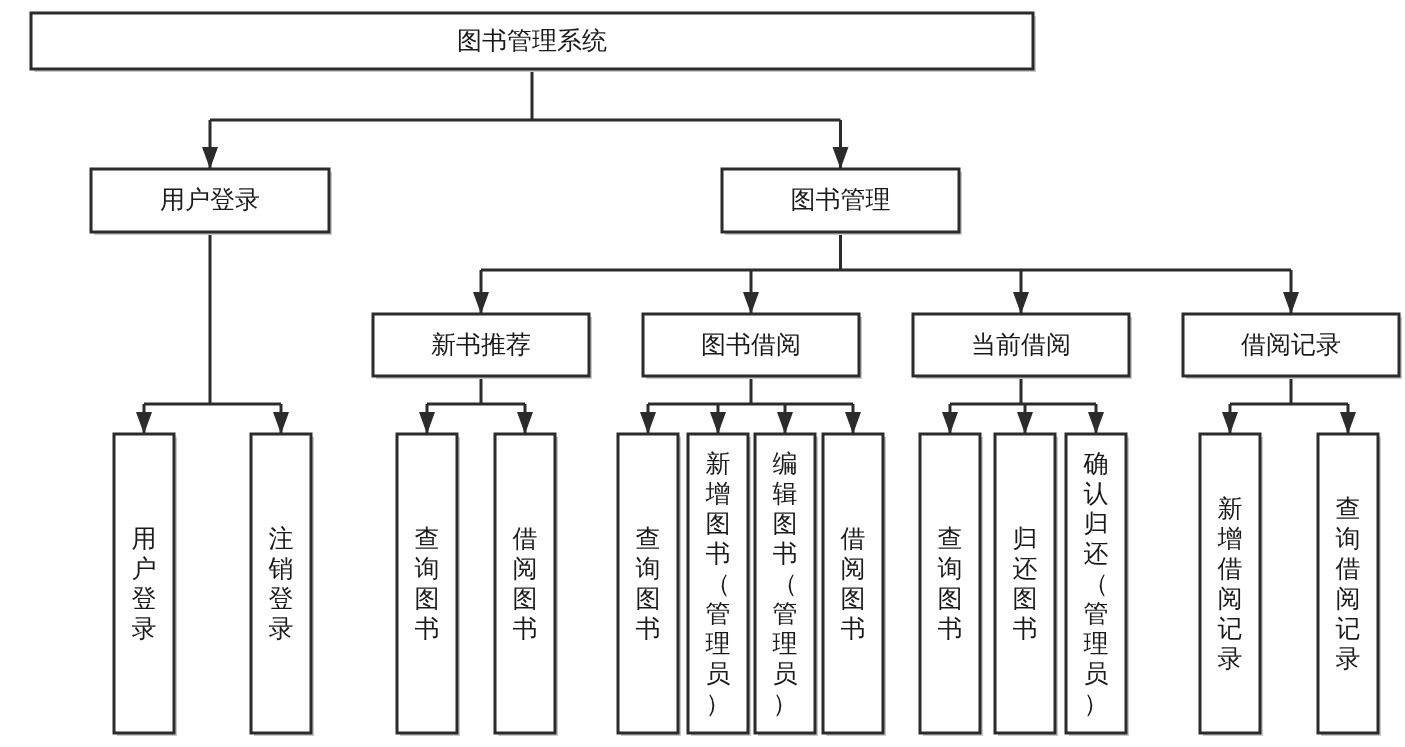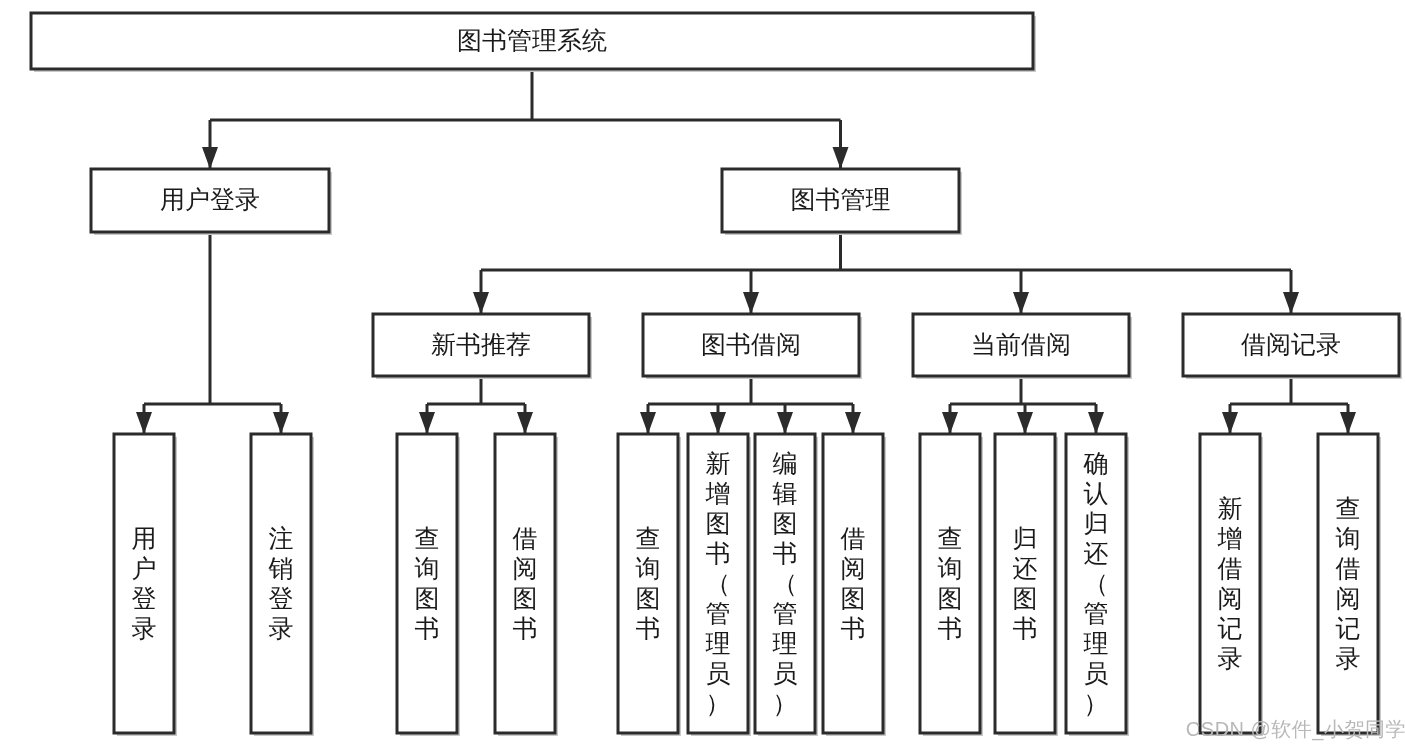--- a/index.html
+++ b/index.html
@@ -231,15 +231,14 @@
         </g>
         <g>
           <rect x="1310" y="437" width="60" height="299" class="node-shadow"></rect>
           <rect x="1307" y="434" width="60" height="299" class="node-rect"></rect>
           <text x="1337" class="node-label-v"><tspan x="1337" y="516.9">查</tspan><tspan x="1337" y="546.9">询</tspan><tspan x="1337" y="576.9">借</tspan><tspan x="1337" y="606.9">阅</tspan><tspan x="1337" y="636.9">记</tspan><tspan x="1337" y="666.9">录</tspan></text>
         </g>
       </g>
 
   </svg>
 
-  <div class="watermark">CSDN @软件_小贺同学</div>
 
 </div>
 
 </body></html>

